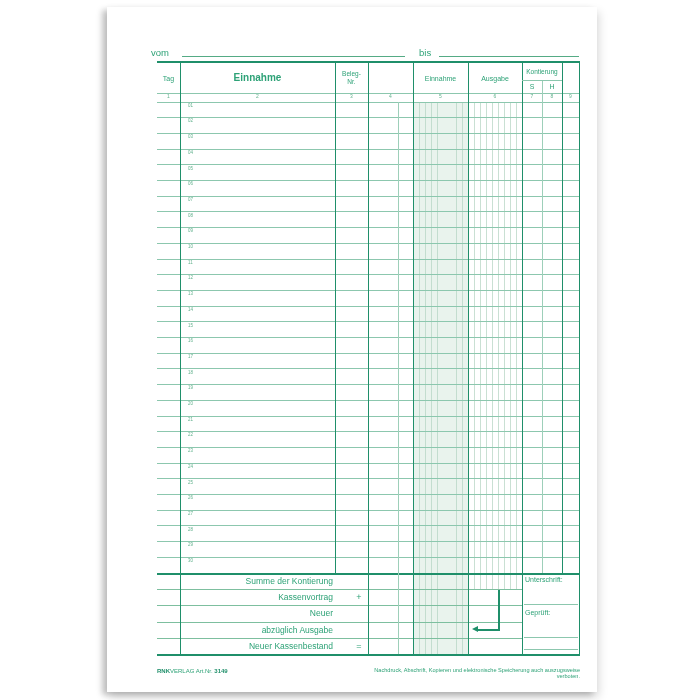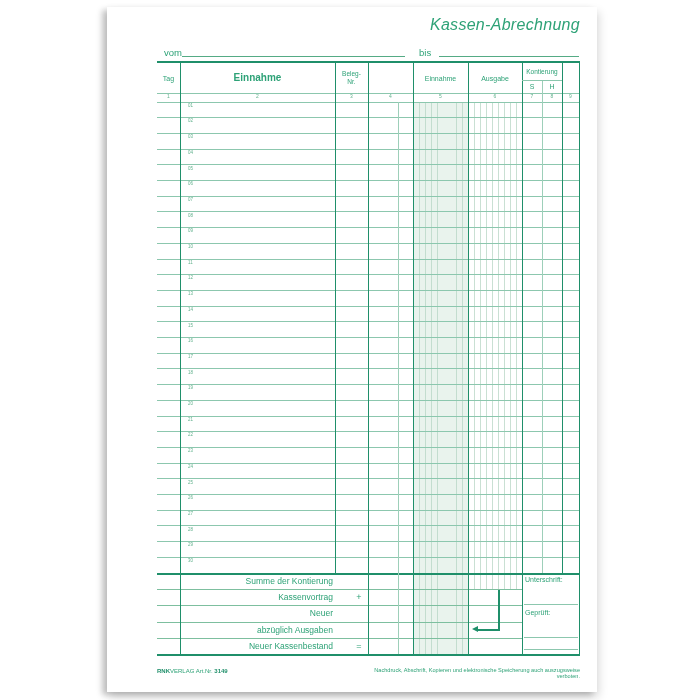--- a/index.html
+++ b/index.html
@@ -35,23 +35,22 @@
                 font-size:8px;color:#2ea277;transform:scale(0.70);transform-origin:100% 0;}
   .arrow-head{position:absolute;width:0;height:0;border-top:3.5px solid transparent;
               border-bottom:3.5px solid transparent;border-right:6px solid #1f8f6a;}
 </style>
 </head>
 <body>
 
 <div class="canvas">
   <div class="page">
 
-    <div class="title">Kassen-Abrechnung</div>
 
-    <div class="datelabel" style="left:57px;top:40px;">vom</div>
+    <div class="datelabel" style="left:44px;top:40px;">vom</div>
     <div class="hl" style="left:75px;top:49px;width:223px;background:#55ab85;"></div>
     <div class="datelabel" style="left:312px;top:40px;">bis</div>
     <div class="hl" style="left:332px;top:49px;width:140px;background:#55ab85;"></div>
 
     <div class="cells-e"></div>
     <div class="cells-a"></div>
 
     <div class="hls" style="left:50px;top:54px;width:423px;height:2.2px;"></div>
     <div class="hl" style="left:50px;top:86px;width:423px;"></div>
     <div class="hl" style="left:50px;top:94.5px;width:423px;"></div>
@@ -121,21 +120,21 @@
       </div>
 
     <div id="summary-rows">
         <div class="sumlabel" style="top:566px;height:16.2px;line-height:16.2px;">Summe der Kontierung</div>
         <div class="hl" style="left:50px;top:582.2px;width:365px;background:#7dbf9f;"></div>
         <div class="sumlabel" style="top:582.2px;height:16.2px;line-height:16.2px;">Kassenvortrag</div>
         <div class="sumop" style="top:582.2px;height:16.2px;line-height:16.2px;">+</div>
         <div class="hl" style="left:50px;top:598.4px;width:365px;background:#7dbf9f;"></div>
         <div class="sumlabel" style="top:598.4px;height:16.2px;line-height:16.2px;">Neuer</div>
         <div class="hl" style="left:50px;top:614.6px;width:365px;background:#7dbf9f;"></div>
-        <div class="sumlabel" style="top:614.6px;height:16.2px;line-height:16.2px;">abzüglich Ausgaben</div>
+        <div class="sumlabel" style="top:614.6px;height:16.2px;line-height:16.2px;">abzüglich Ausgabe</div>
         <div class="hl" style="left:50px;top:630.8px;width:365px;background:#7dbf9f;"></div>
         <div class="sumlabel" style="top:630.8px;height:16.2px;line-height:16.2px;">Neuer Kassenbestand</div>
         <div class="sumop" style="top:630.8px;height:16.2px;line-height:16.2px;">=</div>
       </div>
 
     <div class="vls" style="left:73px;top:54px;height:594px;"></div>
     <div class="vls" style="left:228px;top:54px;height:511.5px;"></div>
     <div class="vls" style="left:261px;top:54px;height:594px;"></div>
     <div class="vl" style="left:291px;top:94.5px;height:552.5px;"></div>
     <div class="vls" style="left:306px;top:54px;height:594px;"></div>

